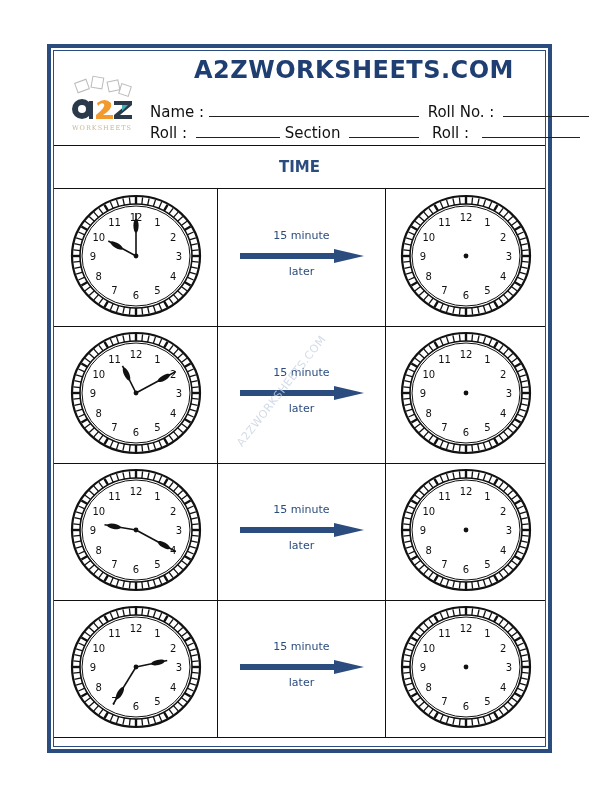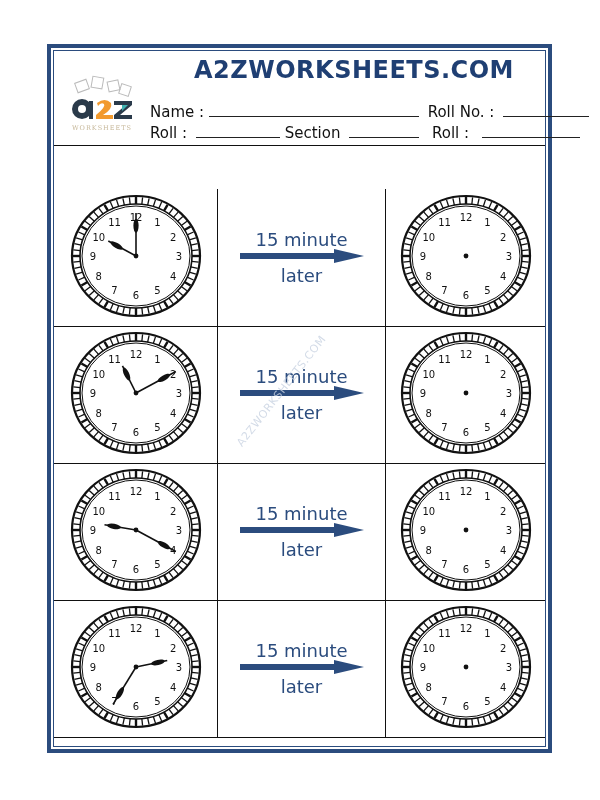--- a/index.html
+++ b/index.html
@@ -13,21 +13,21 @@
     .form-line .blank { display:inline-block; border-bottom:1px solid #222; height:10px; vertical-align:baseline; }
     .title-row { position:absolute; left:0; right:0; top:95px; height:42px; border-bottom:1.5px solid #111; text-align:center; }
     .title-row span { display:inline-block; margin-top:12px; font-weight:bold; font-size:15px; color:#2b4c7e; }
     .grid { position:absolute; left:0; right:0; top:138px; height:548px; }
     .row { position:absolute; left:0; right:0; height:137px; border-bottom:1.5px solid #111; }
     .cell { position:absolute; top:0; bottom:0; }
     .c1 { left:0; width:163px; border-right:1.5px solid #111; }
     .c2 { left:164px; width:167px; border-right:1.5px solid #111; }
     .c3 { left:333px; right:0; }
     .clock { position:absolute; left:50%; top:50%; transform:translate(-50%,-50%); }
-    .arrow-text { position:absolute; left:0; right:0; text-align:center; font-size:18px; color:#2b4c7e; }
+    .arrow-text { position:absolute; left:0; right:0; text-align:center; font-size:11px; color:#2b4c7e; }
     .arrow-top { top:40px; }
     .arrow-bot { top:76px; }
     .arrow { position:absolute; left:22px; top:60px; }
     .watermark { position:absolute; left:180px; top:390px; transform:rotate(-52deg); transform-origin:left top; font-size:11px; color:#c9d3e2; letter-spacing:0.5px; white-space:nowrap; opacity:0.8; }
   </style>
 </head>
 <body>
 
 <div class="sheet">
   <div class="inner">
@@ -61,20 +61,23 @@
       <div class="form-line" style="top:73px;">
         <span>Roll :</span>
         <span class="blank" style="width:84px;margin-left:4px;"></span>
         <span style="margin-left:0;">Section</span>
         <span class="blank" style="width:70px;margin-left:4px;"></span>
         <span style="margin-left:8px;">Roll :</span>
         <span class="blank" style="width:98px;margin-left:8px;"></span>
       </div>
     </div>
 
+    <div class="title-row">
+      <span>TIME</span>
+    </div>
 
     <div class="grid">
       <div class="row" style="top:0;">
         <div class="cell c1">
             <div class="clock"><svg width="132" height="124" viewBox="0 0 132 124">
                 <ellipse cx="66" cy="62" rx="64" ry="60" fill="#fff" stroke="#111" stroke-width="2.2"></ellipse>
                 <ellipse cx="66" cy="62" rx="56" ry="52" fill="none" stroke="#111" stroke-width="1.6"></ellipse>
                 <ellipse cx="66" cy="62" rx="54" ry="50" fill="none" stroke="#111" stroke-width="1"></ellipse>
                 <line x1="66" y1="3" x2="66" y2="10" stroke="#111" stroke-width="2.4"></line>
                 <line x1="72.58529318586217" y1="3.3232081732718726" x2="71.8535939429886" y2="10.284861440849788" stroke="#111" stroke-width="1.3"></line>

